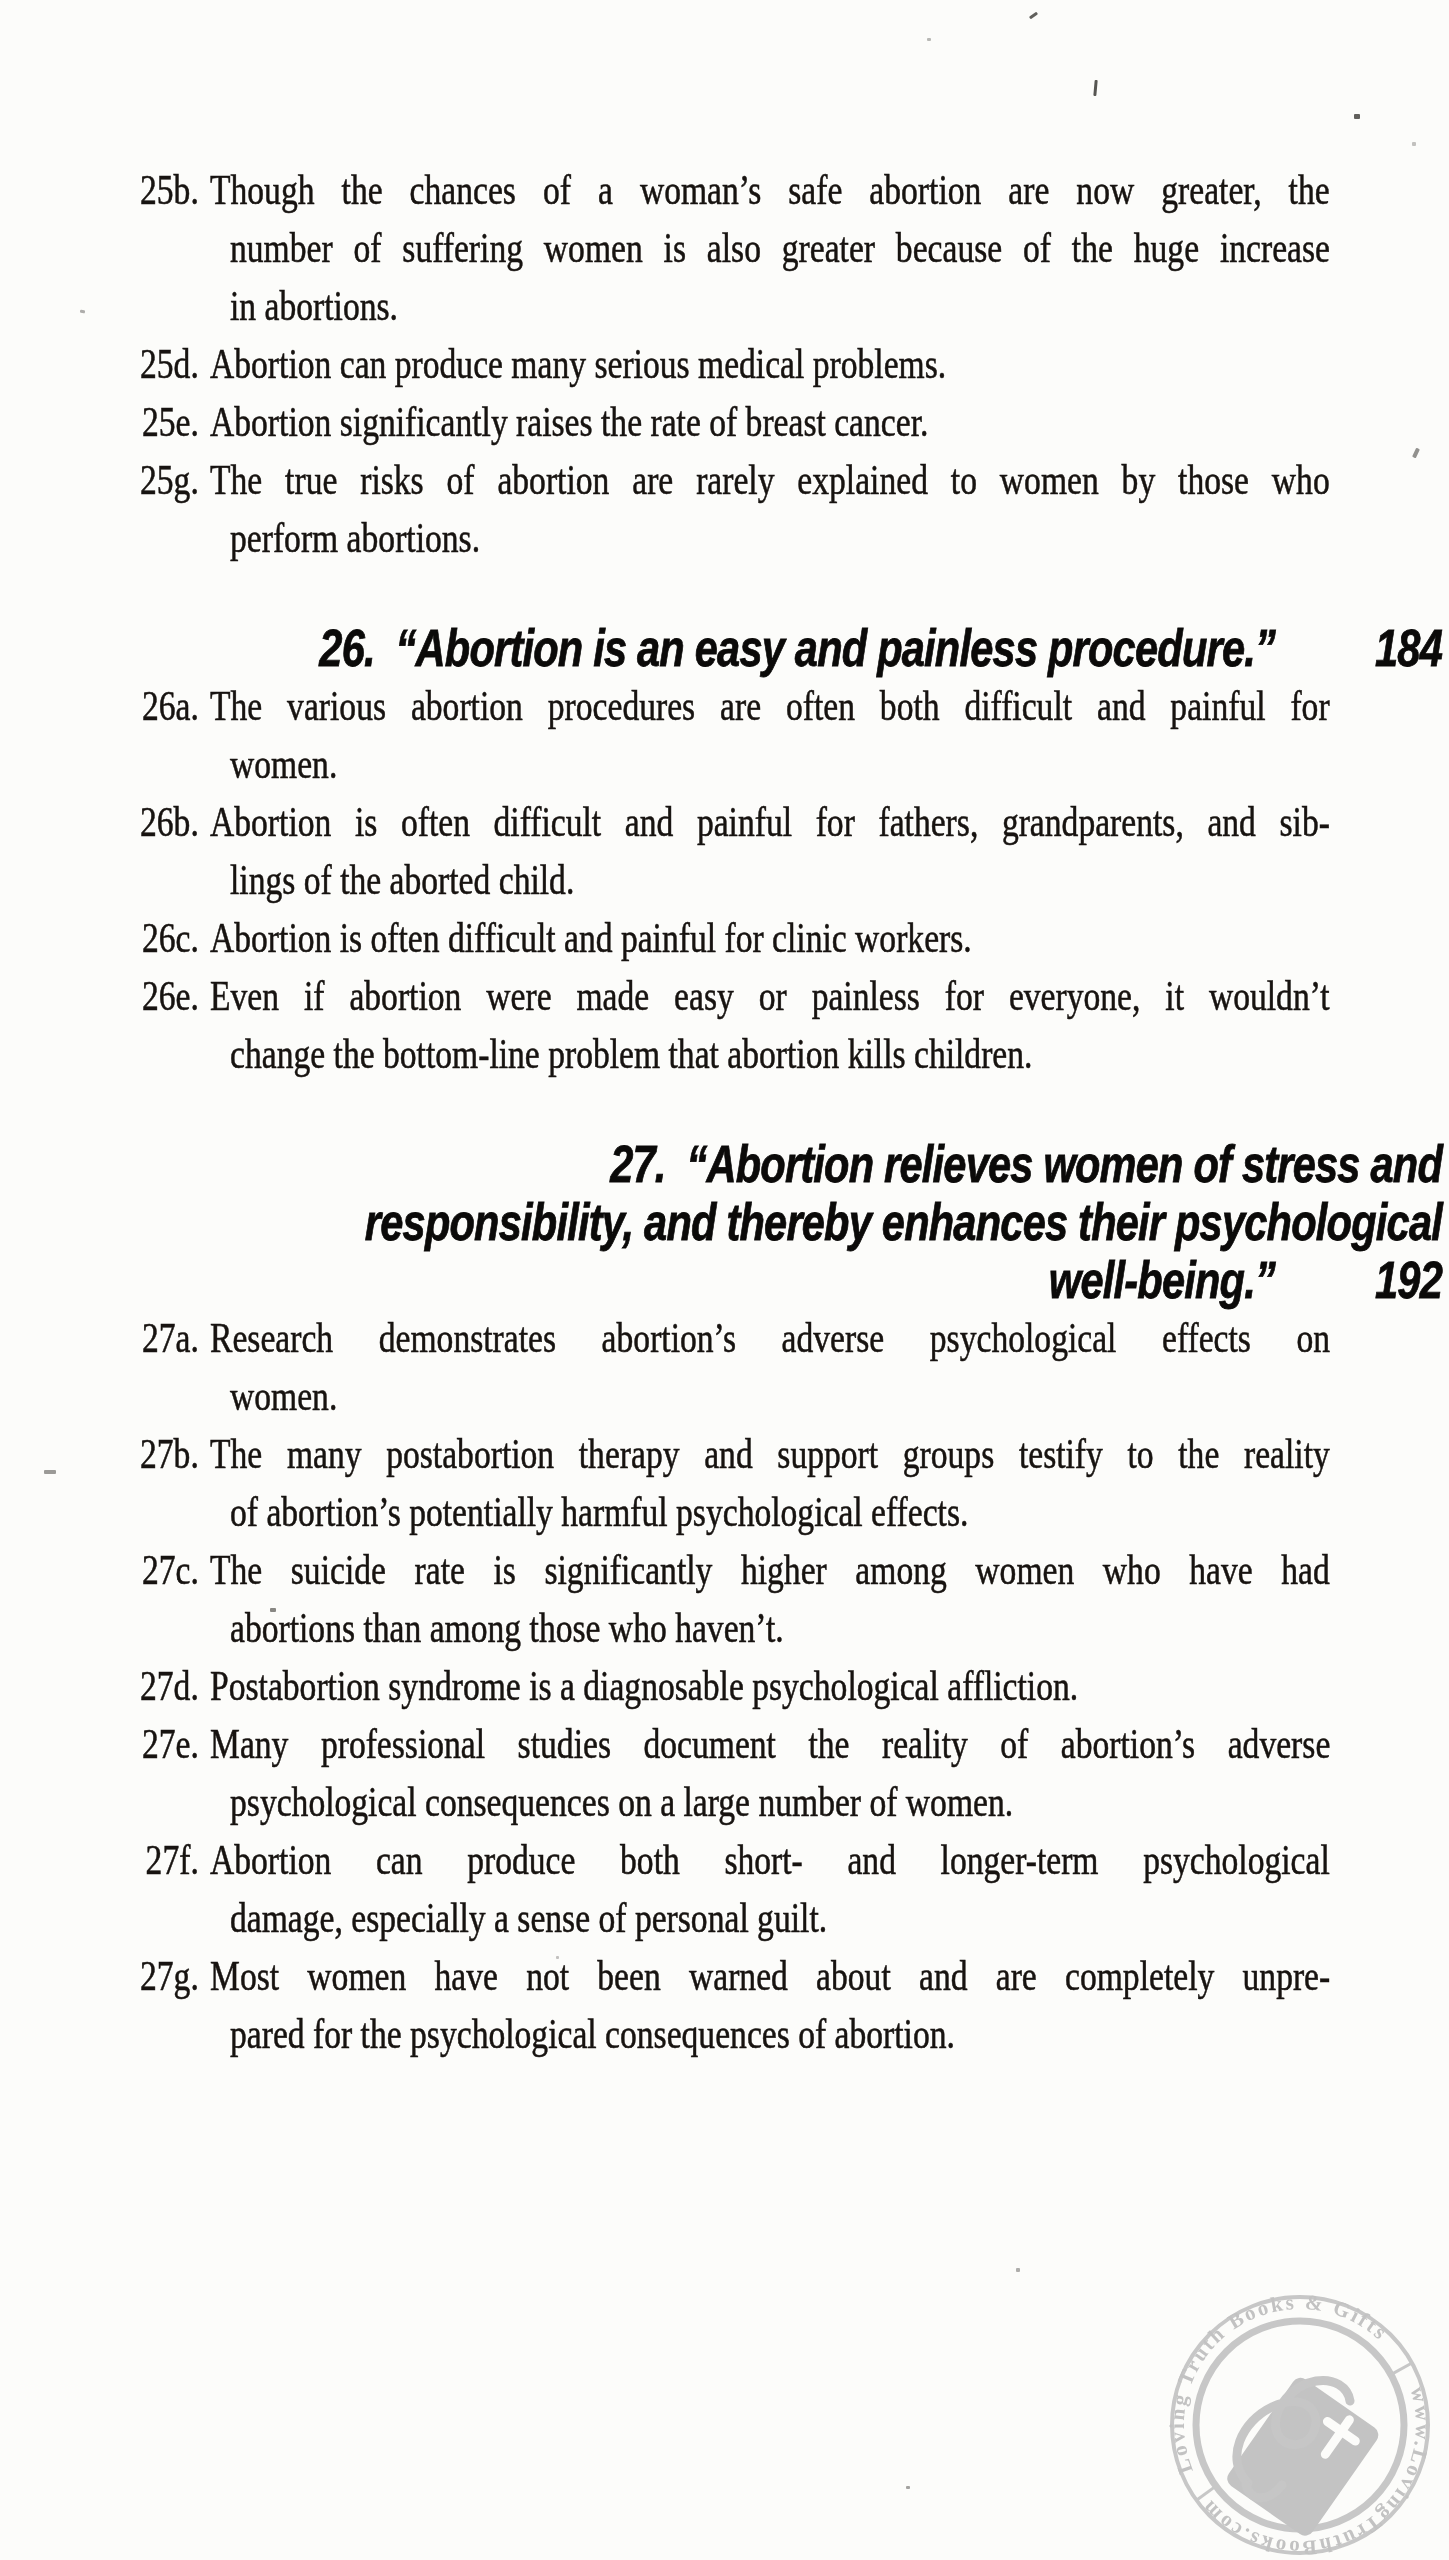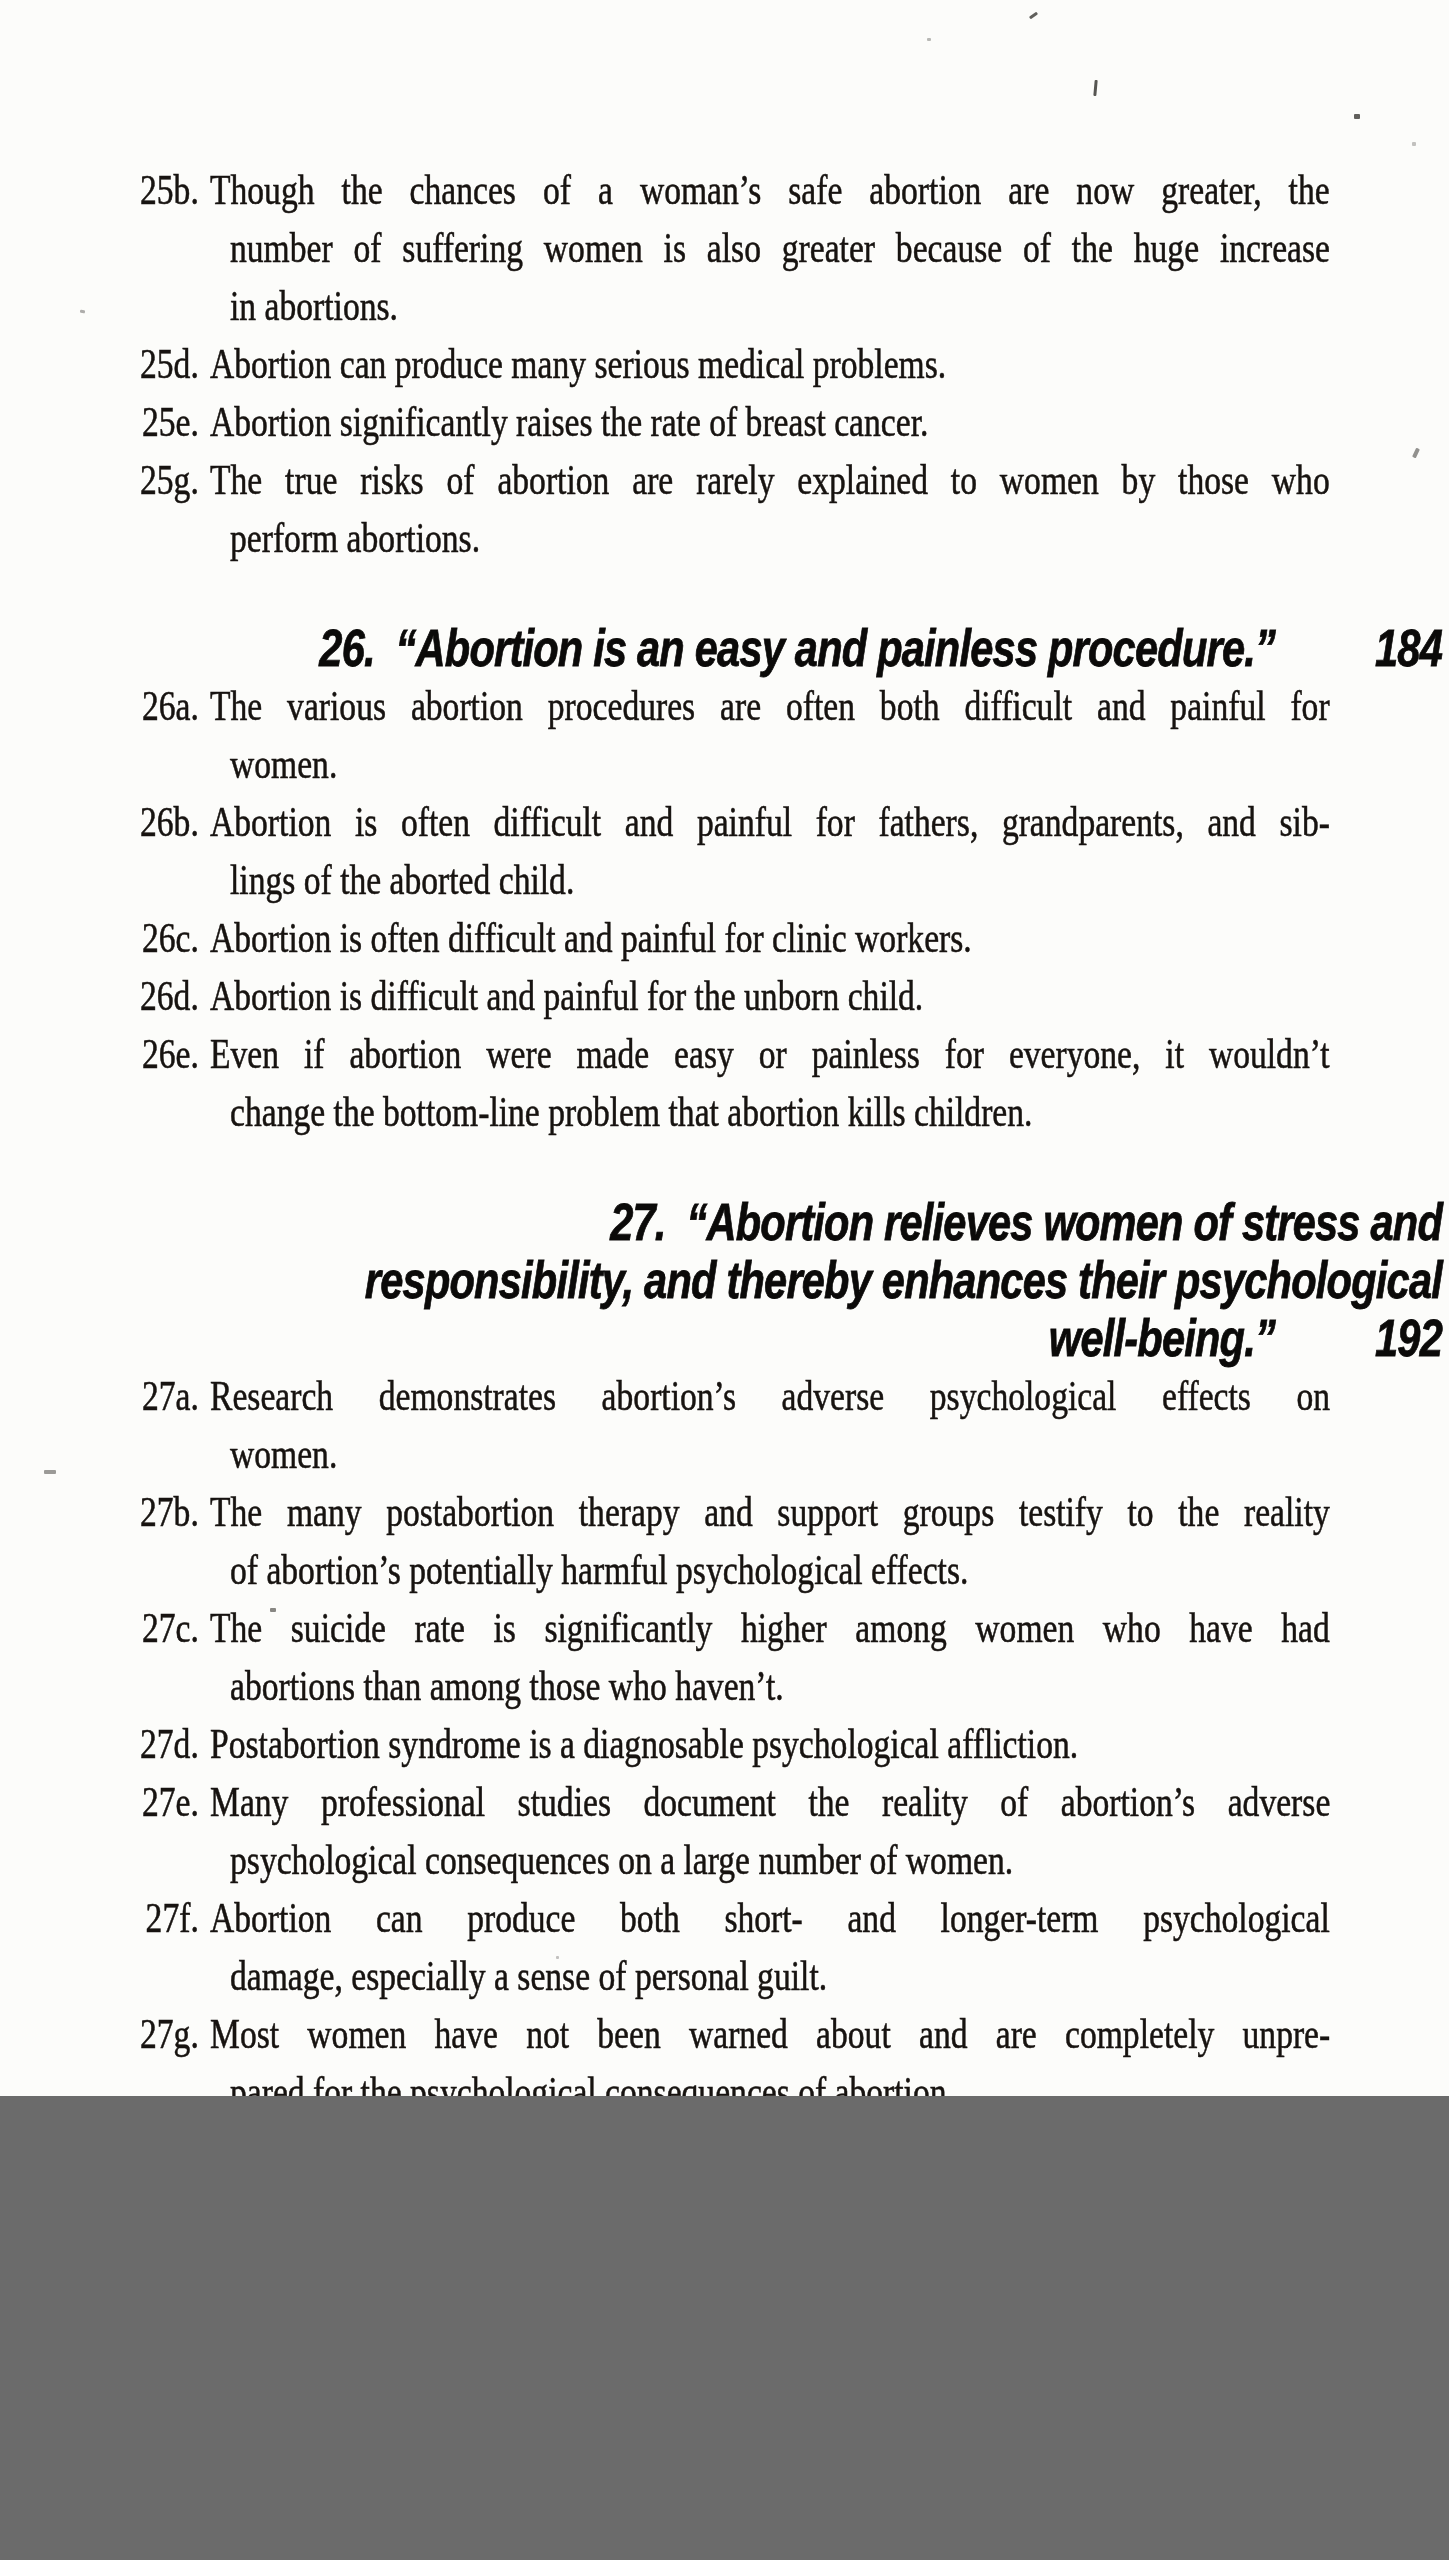--- a/index.html
+++ b/index.html
@@ -1,18 +1,18 @@
 <!DOCTYPE html>
 <html><head>
 <meta charset="utf-8">
 <style>
   html,body { margin:0; padding:0; background:#6b6b6b; }
   .page {
     position:relative;
-    width:1449px; height:2096px;
+    width:1449px; height:2560px;
     margin:0 auto;
     background:var(--paper,#fcfcfa);
     overflow:hidden;
     box-shadow:0 0 12px rgba(0,0,0,.4);
   }
   .content { position:absolute; top:161px; left:0; width:1449px; }
 
   
   .line {
     position:relative;
@@ -85,23 +85,20 @@
       <div class="item">
         <div class="line first"><span class="label">26a.</span><span class="txt" style="word-spacing: 20.6px;">The various abortion procedures are often both difficult and painful for</span></div>
         <div class="line cont no-j"><span class="txt">women.</span></div>
       </div>
       <div class="item">
         <div class="line first"><span class="label">26b.</span><span class="txt" style="word-spacing: 19px;">Abortion is often difficult and painful for fathers, grandparents, and sib-</span></div>
         <div class="line cont no-j"><span class="txt">lings of the aborted child.</span></div>
       </div>
       <div class="item">
         <div class="line first no-j"><span class="label">26c.</span><span class="txt">Abortion is often difficult and painful for clinic workers.</span></div>
-      </div>
-      <div class="item">
-        <div class="line first no-j"><span class="label">26d.</span><span class="txt">Abortion is difficult and painful for the unborn child.</span></div>
       </div>
       <div class="item">
         <div class="line first"><span class="label">26e.</span><span class="txt" style="word-spacing: 20.6364px;">Even if abortion were made easy or painless for everyone, it wouldn’t</span></div>
         <div class="line cont no-j"><span class="txt">change the bottom-line problem that abortion kills children.</span></div>
       </div>
       <div class="heading">
         <div class="h-line"><span class="h-num">27.</span><span class="h-txt">“Abortion relieves women of stress and</span></div>
         <div class="h-line"><span class="h-txt">responsibility, and thereby enhances their psychological</span></div>
         <div class="h-line"><span class="h-txt">well-being.”</span><span class="h-page">192</span></div>
       </div>

